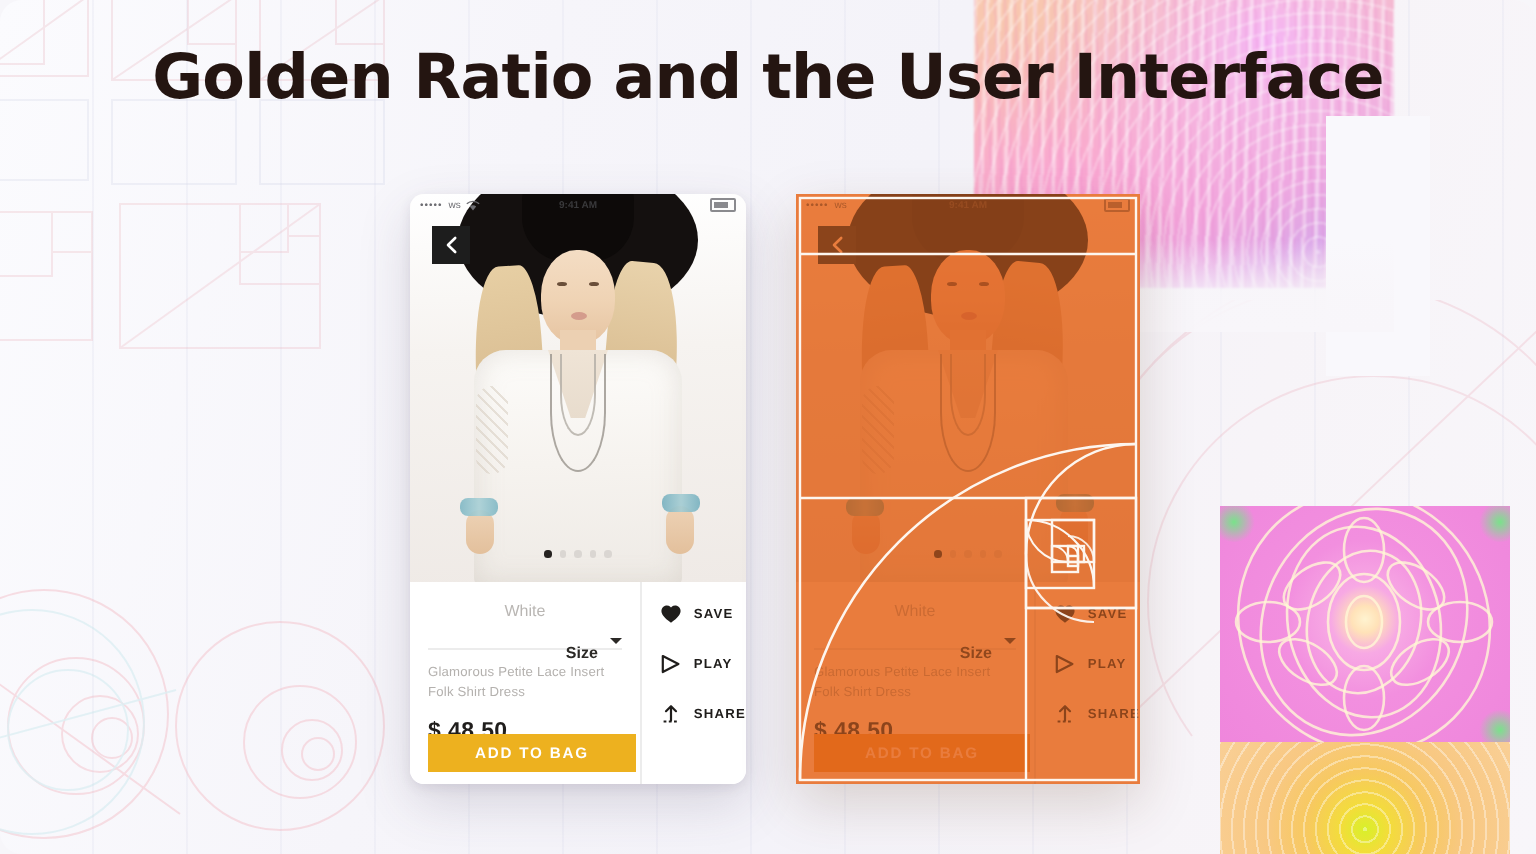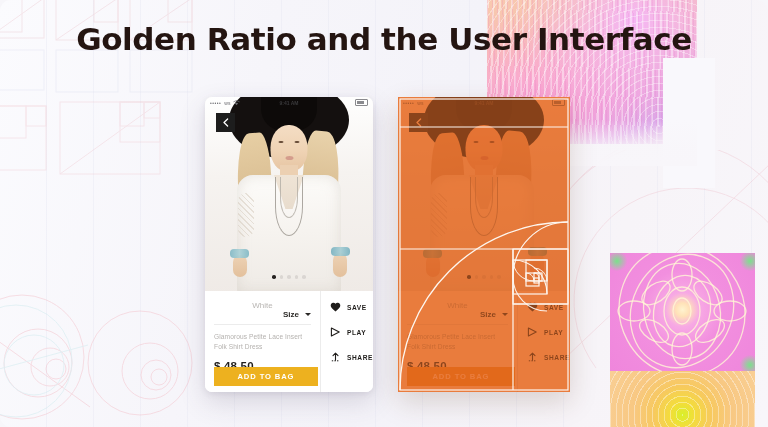--- a/index.html
+++ b/index.html
@@ -125,21 +125,21 @@
   .dot.on{background:#262220;}
 
   .panel{position:absolute;left:0;top:194px;right:0;bottom:0;background:#fff;display:flex;}
   .panel-left{flex:1 1 auto;padding:10px 9px 0 9px;position:relative;}
   .panel-right{width:56px;border-left:1px solid #ececec;padding-top:11px;
     display:flex;flex-direction:column;gap:15px;align-items:flex-start;}
 
   .row-color{display:flex;align-items:center;height:15px;flex-direction:column;}
   .color-val{font-size:8px;color:#b9b6b3;}
   .size-wrap{margin-left:auto;display:flex;align-items:center;gap:6px;}
-  .size-lbl{font-size:8px;font-weight:bold;color:#2b2926;}
+  .size-lbl{font-size:8px;font-weight:bold;color:#2b2926;margin-top:12px;}
   .caret{width:0;height:0;border-left:3px solid transparent;border-right:3px solid transparent;
     border-top:3.4px solid #2b2926;}
   .hr{height:1px;background:#ececec;margin:8px 0 7px 0;}
   .prod-title{font-size:6.6px;line-height:1.55;color:#b4b1ae;letter-spacing:.1px;}
   .price{margin-top:8px;font-size:11.5px;font-weight:bold;color:#201e1c;letter-spacing:.2px;}
   .cta{position:absolute;left:9px;right:2px;bottom:6px;height:19px;background:#edb11f;
     display:flex;align-items:center;justify-content:center;
     font-size:7.6px;font-weight:bold;letter-spacing:.9px;color:#ffffff;}
 
   .act{display:flex;align-items:center;gap:6px;padding-left:9px;}

